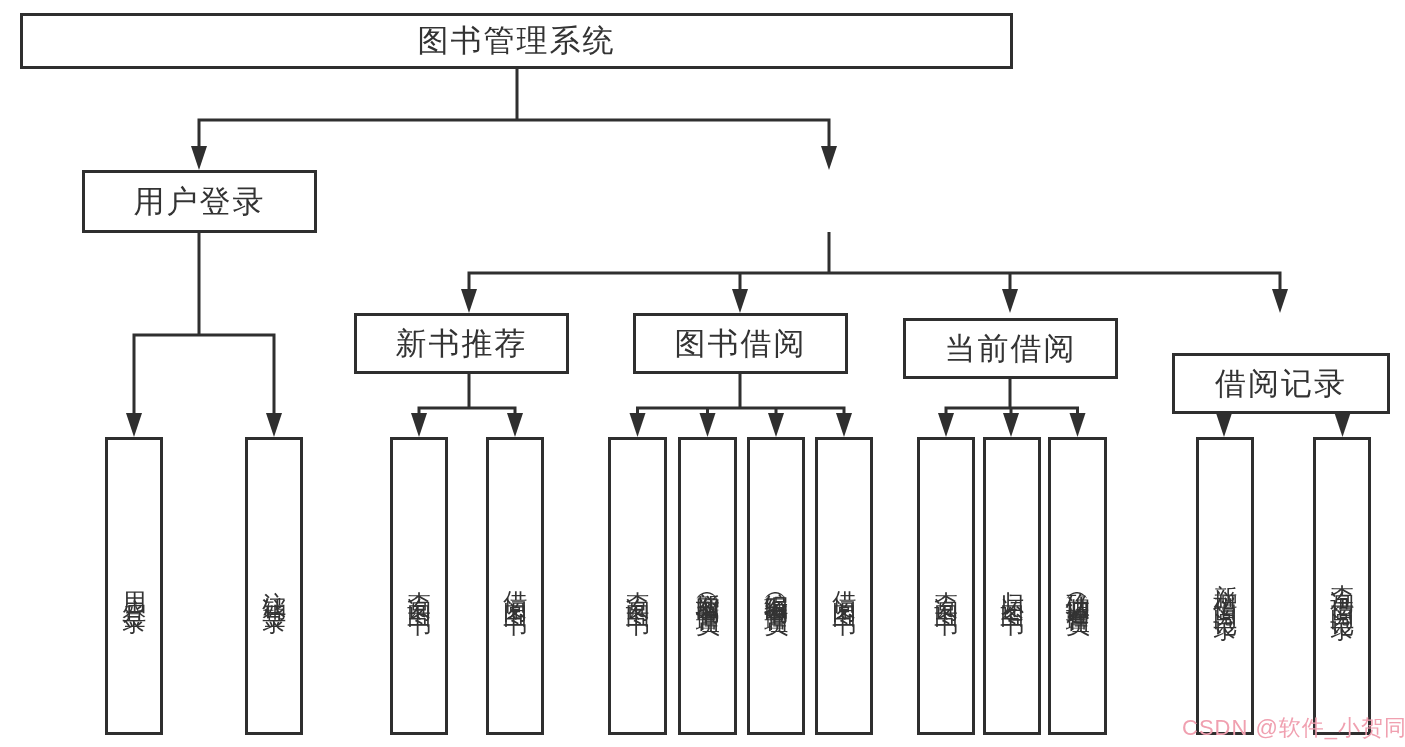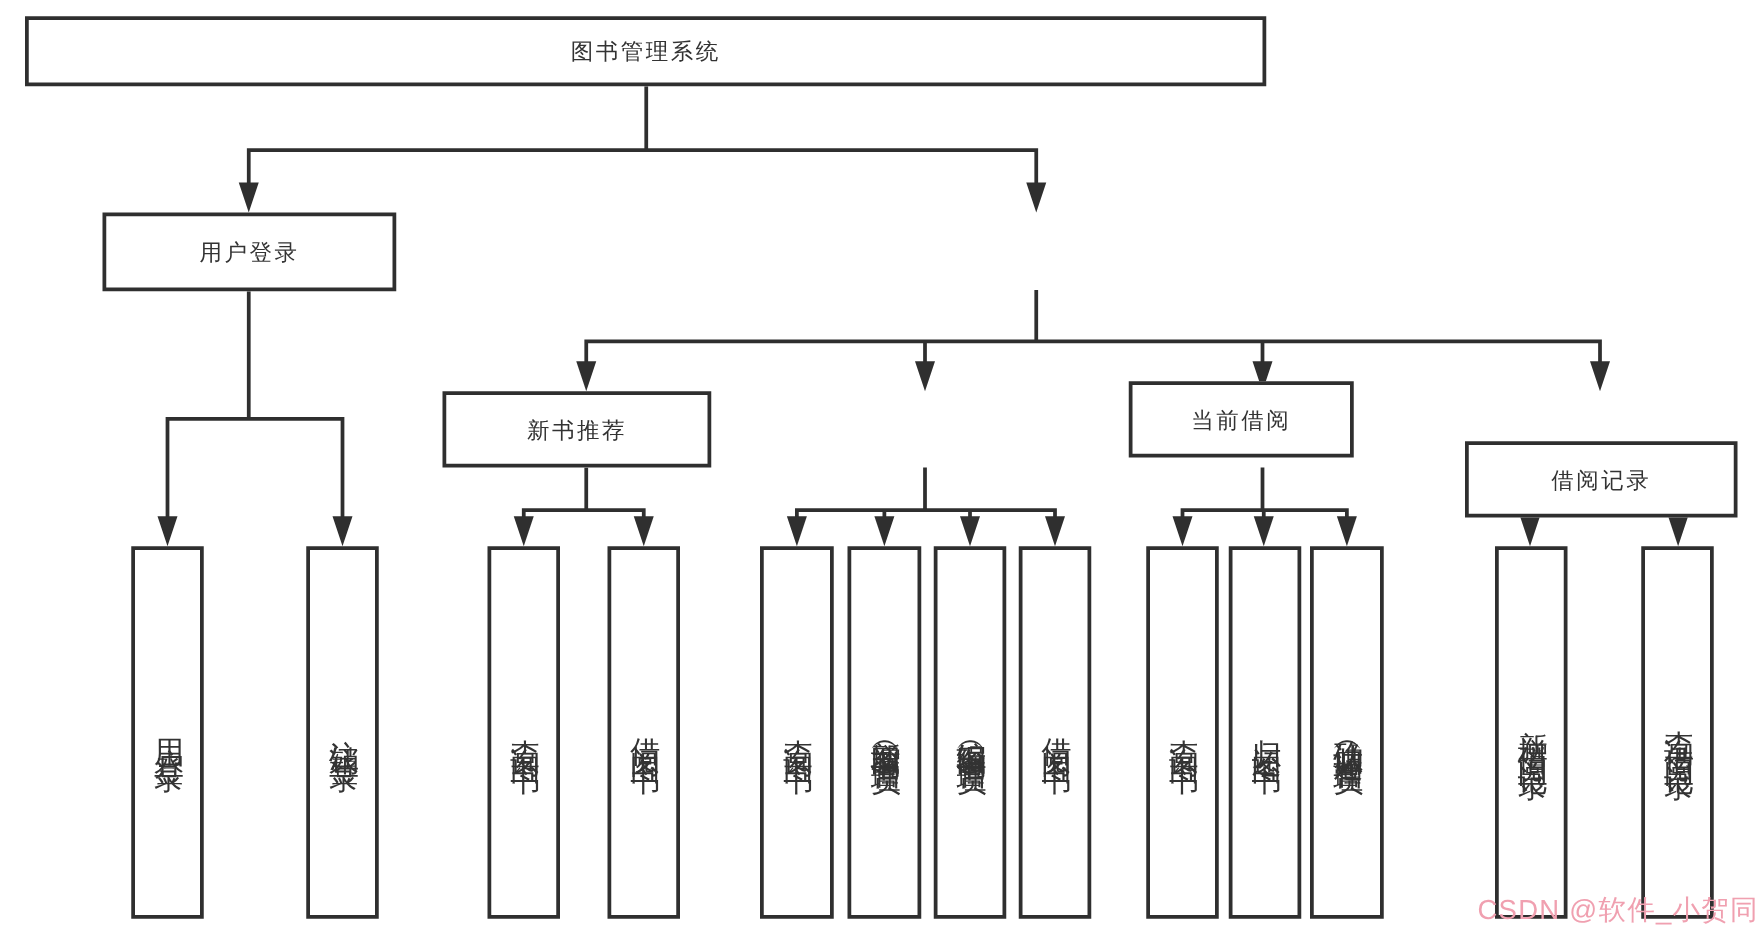--- a/index.html
+++ b/index.html
@@ -20,21 +20,21 @@
     position: absolute;
     box-sizing: border-box;
     border: 3px solid #2f2f2f;
     background: #ffffff;
     display: flex;
     align-items: center;
     justify-content: center;
     color: #333333;
   }
   .hlbl {
-    font-size: 18px;
+    font-size: 31px;
     letter-spacing: 2px;
     white-space: nowrap;
     color: #333333;
   }
   .vlbl {
     writing-mode: vertical-rl;
     text-orientation: mixed;
     font-size: 24px;
     line-height: 1.1;
     color: #333333;
@@ -111,21 +111,24 @@
     <span class="hlbl">图书管理系统</span>
   </div>
 
   <div class="box" style="left:82px; top:170px; width:235px; height:63px;">
     <span class="hlbl">用户登录</span>
   </div>
 
   <div class="box" style="left:354px; top:313px; width:215px; height:61px;">
     <span class="hlbl">新书推荐</span>
   </div>
-  <div class="box" style="left:903px; top:305px; width:180px; height:61px;">
+  <div class="box" style="left:633px; top:313px; width:215px; height:61px;">
+    <span class="hlbl">图书借阅</span>
+  </div>
+  <div class="box" style="left:903px; top:318px; width:215px; height:61px;">
     <span class="hlbl">当前借阅</span>
   </div>
   <div class="box" style="left:1172px; top:313px; width:218px; height:61px;margin-top:40px;">
     <span class="hlbl">借阅记录</span>
   </div>
 
   <div class="box" style="left:105px; top:437px; width:58px; height:298px;">
     <span class="vlbl vspread">用户登录</span>
   </div>
   <div class="box" style="left:245px; top:437px; width:58px; height:298px;">

